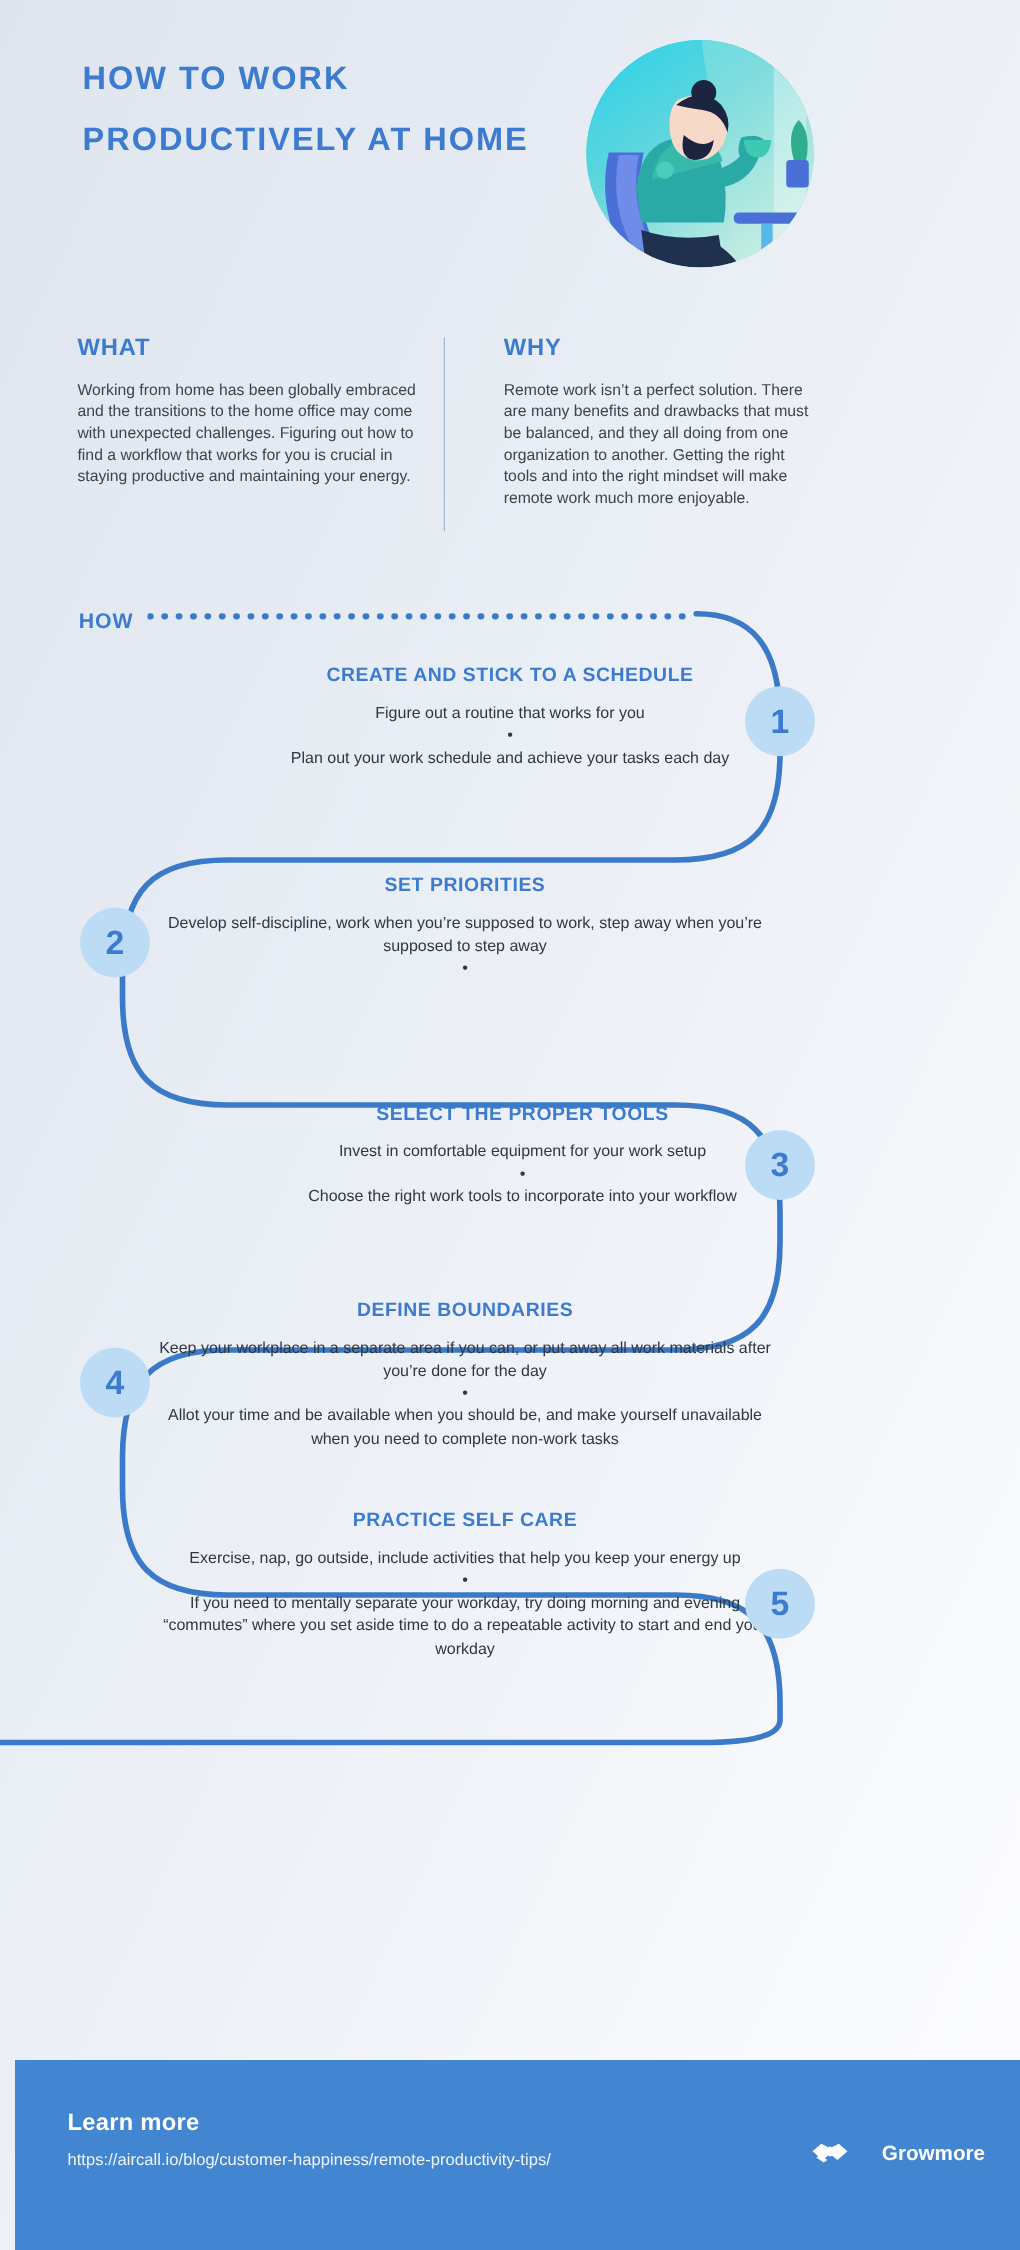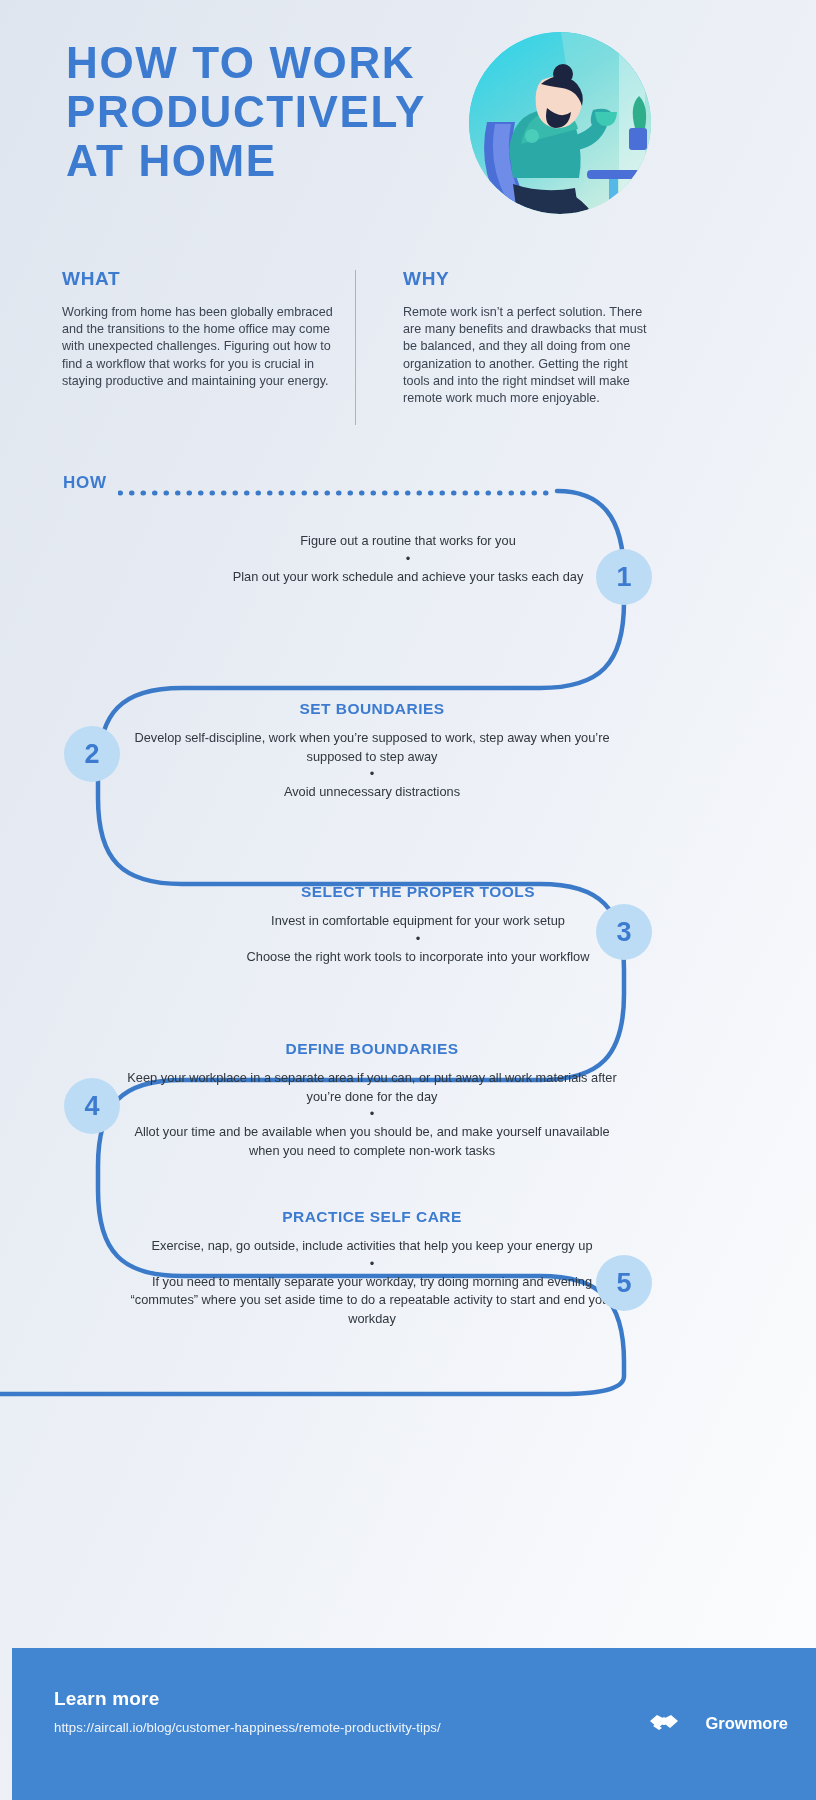--- a/index.html
+++ b/index.html
@@ -13,21 +13,21 @@
     position:relative;
     width:816px;height:1800px;
     background:linear-gradient(115deg,#dfe5ee 0%,#e6ebf3 28%,#eef1f7 55%,#f6f8fb 78%,#fdfdfe 100%);
     overflow:hidden;
   }
 
   
   .header{position:absolute;left:0;top:0;width:816px;height:250px;}
   .title{
     position:absolute;left:66px;top:38px;width:420px;
-    font-size:44px;line-height:49px;font-weight:bold;
+    font-size:26px;line-height:49px;font-weight:bold;
     letter-spacing:1.6px;color:#3c7bd0;
   }
   .hero-circle{
     position:absolute;left:469px;top:32px;width:182px;height:182px;border-radius:50%;
     overflow:hidden;
     background:linear-gradient(160deg,#2ad2e8 0%,#37c8e0 30%,#7fd9d0 62%,#bde9dd 100%);
   }
   .hero-svg{position:absolute;left:0;top:0;}
 
   
@@ -41,21 +41,21 @@
   }
   .col h2{
     margin:0 0 14px 0;font-size:19px;font-weight:bold;letter-spacing:.7px;color:#3c7bd0;
   }
   .col p{
     margin:0;font-size:12.6px;line-height:17.2px;color:#3b4450;
   }
 
   
   .how-label{
-    position:absolute;left:63px;top:473px;
+    position:absolute;left:63px;top:487px;
     font-size:17px;font-weight:bold;letter-spacing:.8px;color:#3c7bd0;
   }
   .how-dots{
     position:absolute;left:118px;top:490px;width:440px;height:6px;
   }
 
   
   .path-svg{position:absolute;left:0;top:470px;}
 
   
@@ -197,31 +197,31 @@
              L 98 720
              C 98 782, 122 806, 182 806
              L 540 806
              C 600 806, 624 830, 624 892
              L 624 906
              C 624 916, 610 924, 560 924
              L 0 924" fill="none" stroke="#3b7ac8" stroke-width="4.5" stroke-linecap="round"></path>
   </svg>
 
   <div class="step s1">
+    <p class="step-title">CREATE AND STICK TO A SCHEDULE</p>
     <p class="step-body">Figure out a routine that works for you</p>
     <p class="sep-dot">•</p>
     <p class="step-body">Plan out your work schedule and achieve your tasks each day</p>
   </div>
   <div class="num-circle n1">1</div>
 
   <div class="step s2">
-    <p class="step-title">SET BOUNDARIES</p>
+    <p class="step-title">SET PRIORITIES</p>
     <p class="step-body">Develop self-discipline, work when you’re supposed to work, step away when you’re supposed to step away</p>
     <p class="sep-dot">•</p>
-    <p class="step-body">Avoid unnecessary distractions</p>
   </div>
   <div class="num-circle n2">2</div>
 
   <div class="step s3">
     <p class="step-title">SELECT THE PROPER TOOLS</p>
     <p class="step-body">Invest in comfortable equipment for your work setup</p>
     <p class="sep-dot">•</p>
     <p class="step-body">Choose the right work tools to incorporate into your workflow</p>
   </div>
   <div class="num-circle n3">3</div>

